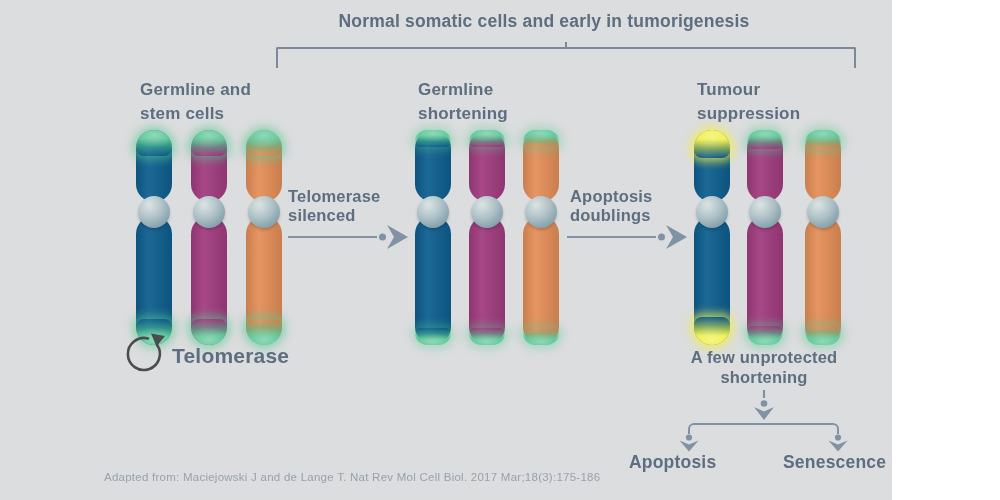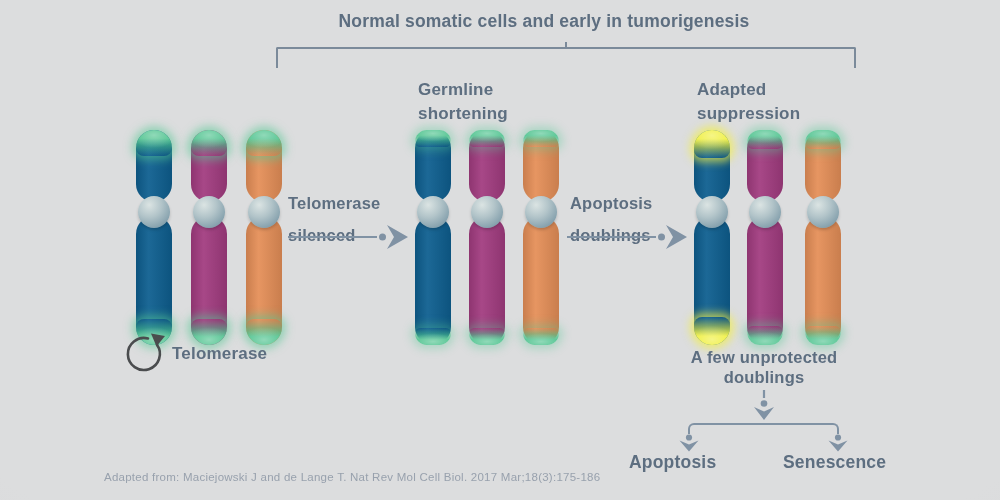--- a/index.html
+++ b/index.html
@@ -1,41 +1,41 @@
 <!DOCTYPE html>
 <html><head>
 <meta charset="utf-8">
 <style>
   html,body{margin:0;padding:0}
   body{font-family:"Liberation Sans","DejaVu Sans",sans-serif;}
   .canvas{
-    position:relative;width:1000px;height:500px;overflow:hidden;
+    position:relative;width:892px;height:500px;overflow:hidden;
     background:radial-gradient(120% 140% at 50% 45%, var(--bg,#dcddde) 55%, var(--bgedge,#d2d3d4) 100%);
   }
   .canvas *{box-sizing:border-box}
   
   .title{
     position:absolute;left:244px;top:11px;width:600px;text-align:center;
     font-size:17.5px;font-weight:700;letter-spacing:.2px;color:var(--text,#5d6e80);
   }
   .stage-label{
     position:absolute;top:78px;font-size:17px;font-weight:700;line-height:24px;
     letter-spacing:.2px;color:var(--text,#5d6e80);
   }
   .sl1{left:140px;width:128px}
   .sl2{left:418px;width:120px}
   .sl3{left:697px;width:140px}
   .t-label{
-    position:absolute;top:187px;font-size:16.5px;font-weight:700;line-height:32px;
+    position:absolute;top:187px;font-size:16.5px;font-weight:700;line-height:19px;
     letter-spacing:.2px;color:var(--text,#5d6e80);
   }
   .t1-label{left:288px;width:120px}
   .t2-label{left:570px;width:112px}
   .telomerase-label{
-    position:absolute;left:172px;top:344px;font-size:17px;font-weight:700;
+    position:absolute;left:172px;top:344px;font-size:21px;font-weight:700;
     letter-spacing:.2px;color:var(--text,#5d6e80);
   }
   .unprot{
     position:absolute;left:658px;top:347px;width:212px;text-align:center;
     font-size:16.5px;font-weight:700;line-height:20px;letter-spacing:.2px;color:var(--text,#5d6e80);
   }
   .branch-label{
     position:absolute;top:452px;text-align:left;font-size:17.5px;font-weight:700;
     letter-spacing:.2px;color:var(--text,#5d6e80);
   }
@@ -95,22 +95,23 @@
   .g3c1{left:694px}.g3c2{left:747px}.g3c3{left:805px}
 </style>
 </head>
 <body>
 
 <div class="canvas" style="--bg: #dcddde; --bgedge: #d2d3d4; --text: #5d6e80; --muted: #98a1ad; --arrow: #8092a4; --bracket: #64768a; --loop: #4a4c4e;">
 
   <div class="title">Normal somatic cells and early in tumorigenesis</div>
   <div class="top-bracket"></div>
 
+  <div class="stage-label sl1">Germline and stem cells</div>
   <div class="stage-label sl2">Germline shortening</div>
-  <div class="stage-label sl3">Adapted suppression</div>
+  <div class="stage-label sl3">Tumour suppression</div>
 
   <div class="chrom g1c1" style="--c: #0e5f90; --cap: #4cc28d; --capfade: rgba(76,194,141,0); --glow: rgba(86,200,148,0.55); --caph: 26px;">
     <div class="arm arm-t">
         <i class="cap cap-t"></i>
       </div>
     <div class="cent"></div>
     <div class="arm arm-b">
         <i class="cap cap-b"></i>
       </div>
   </div>
@@ -202,21 +203,21 @@
   <div class="chrom g3c3" style="--c: #e58f58; --cap: #4cc28d; --capfade: rgba(76,194,141,0); --glow: rgba(86,200,148,0.4); --caph: 19px;">
     <div class="arm arm-t">
         <i class="cap cap-t"></i>
       </div>
     <div class="cent"></div>
     <div class="arm arm-b">
         <i class="cap cap-b"></i>
       </div>
   </div>
 
-  <div class="unprot">A few unprotected doublings</div>
+  <div class="unprot">A few unprotected shortening</div>
   <svg class="varrow down1" width="26" height="32" viewBox="0 0 26 32">
     <line x1="13" y1="1" x2="13" y2="9" stroke="currentColor" stroke-width="2.2"></line>
     <circle cx="13" cy="14.5" r="3.3" fill="currentColor"></circle>
     <polygon points="13,31 3,18 13,22.5 23,18" fill="currentColor"></polygon>
   </svg>
   <div class="obracket"></div>
   <svg class="varrow down2" width="24" height="22" viewBox="0 0 24 22">
     <line x1="12" y1="0" x2="12" y2="3.5" stroke="currentColor" stroke-width="2"></line>
     <circle cx="12" cy="7.5" r="3.1" fill="currentColor"></circle>
     <polygon points="12,21.5 2.5,10.5 12,14.5 21.5,10.5" fill="currentColor"></polygon>

